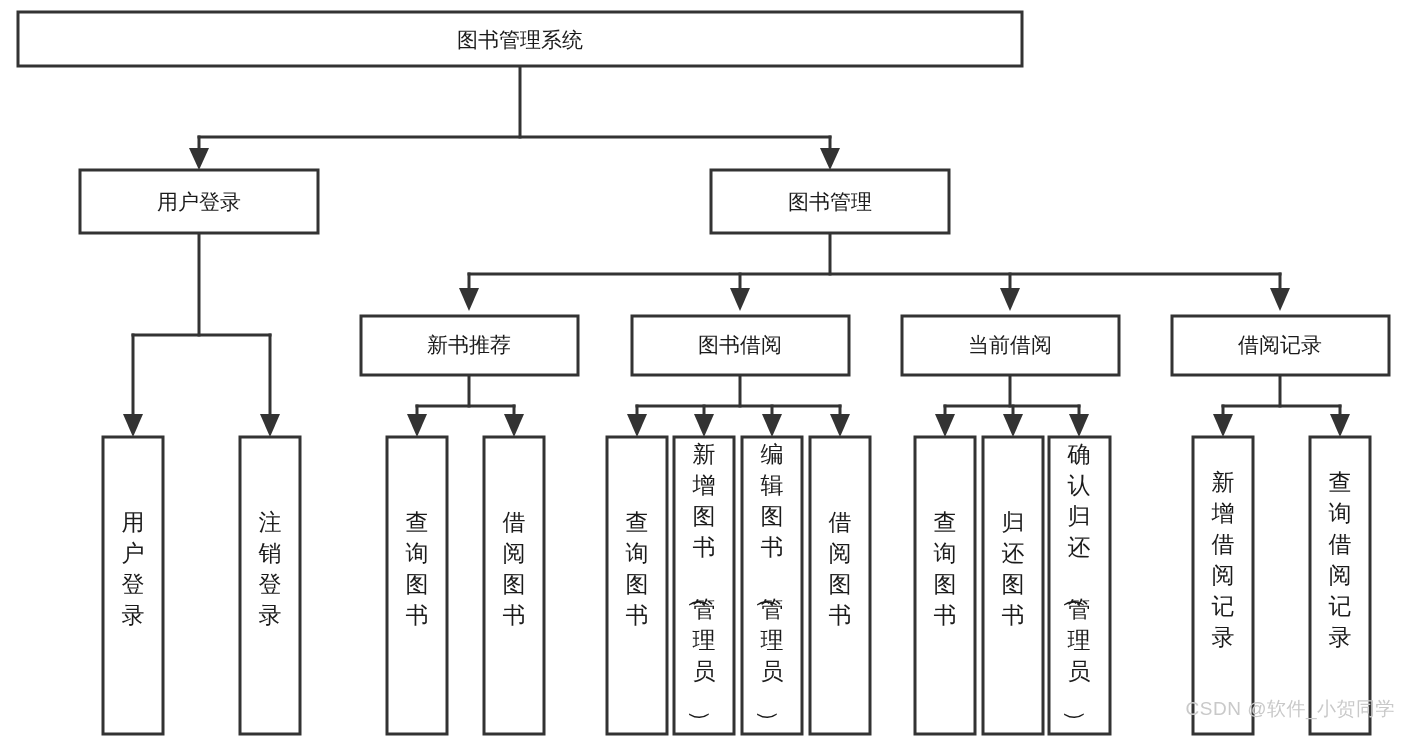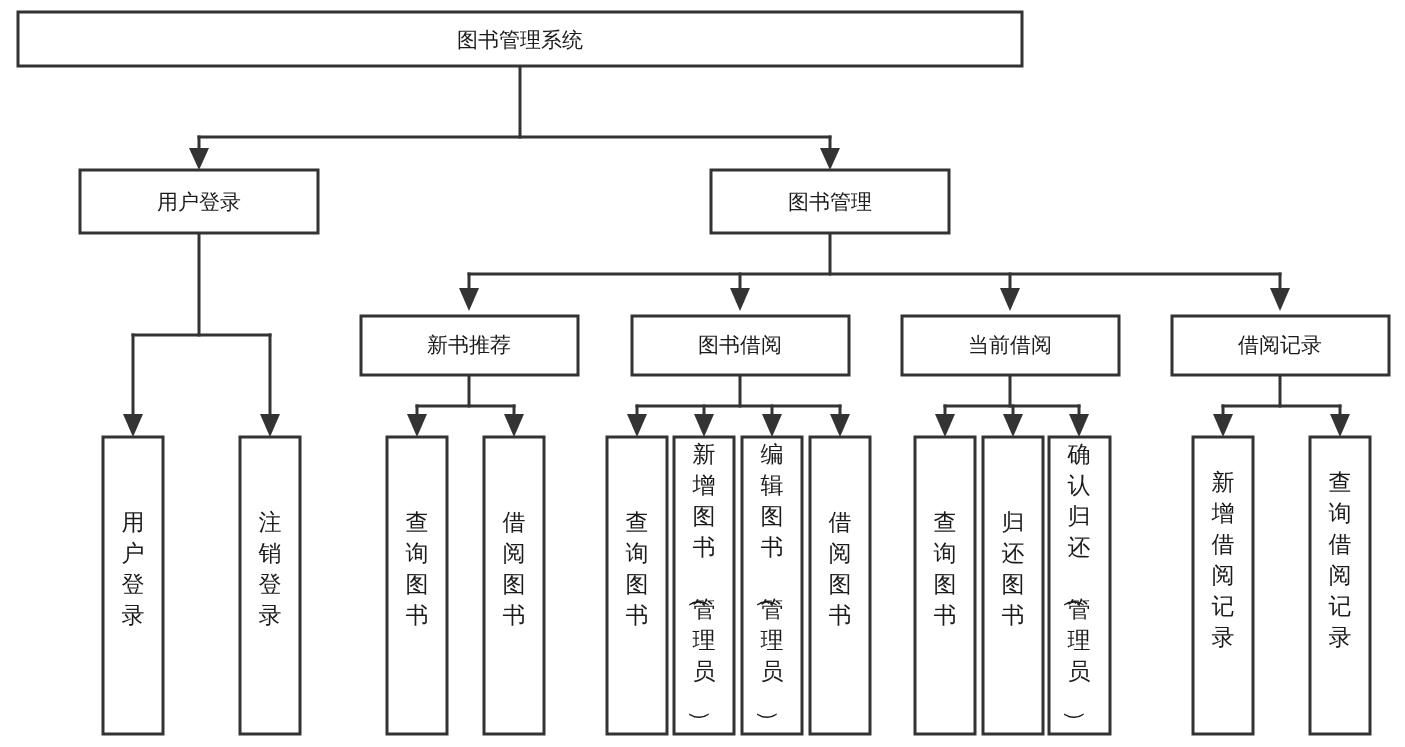--- a/index.html
+++ b/index.html
@@ -239,14 +239,15 @@
       <text class="node-label-v" x="1223" y="490"><tspan x="1223" dy="0">新</tspan><tspan x="1223" dy="31">增</tspan><tspan x="1223" dy="31">借</tspan><tspan x="1223" dy="31">阅</tspan><tspan x="1223" dy="31">记</tspan><tspan x="1223" dy="31">录</tspan></text>
     </g>
 
     <g>
       <rect class="node-rect" x="1310" y="437" width="60" height="297"></rect>
       <text class="node-label-v" x="1340" y="490"><tspan x="1340" dy="0">查</tspan><tspan x="1340" dy="31">询</tspan><tspan x="1340" dy="31">借</tspan><tspan x="1340" dy="31">阅</tspan><tspan x="1340" dy="31">记</tspan><tspan x="1340" dy="31">录</tspan></text>
     </g>
 
   </svg>
 
+  <div class="watermark">CSDN @软件_小贺同学</div>
 
 </div>
 
 </body></html>

